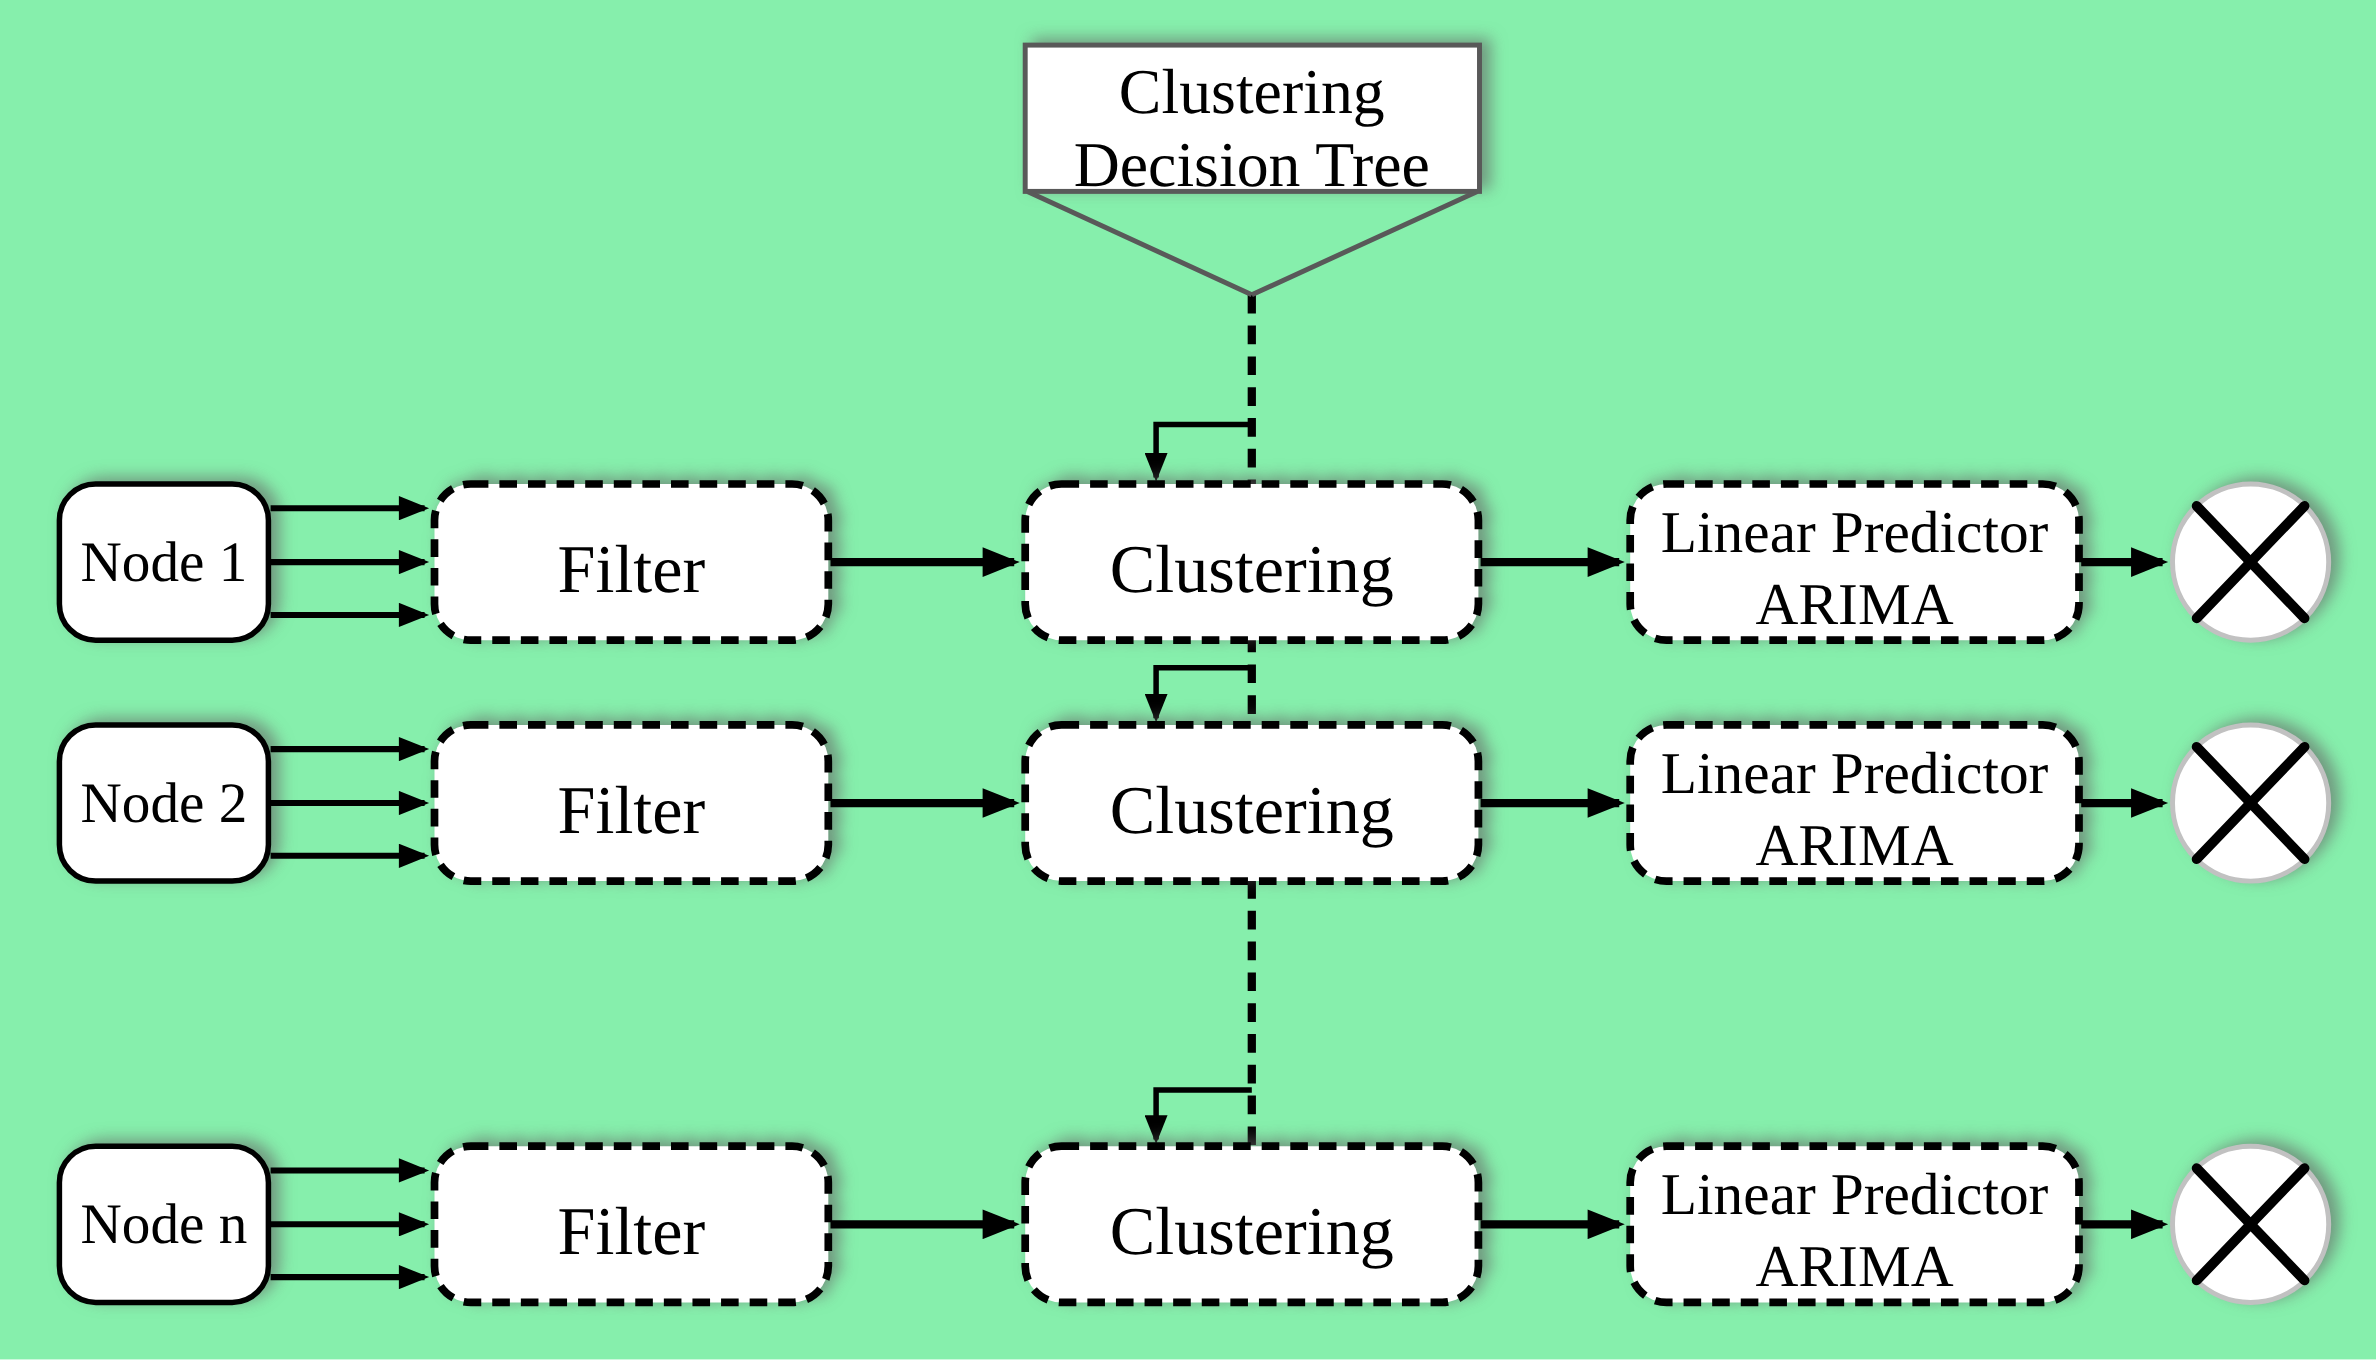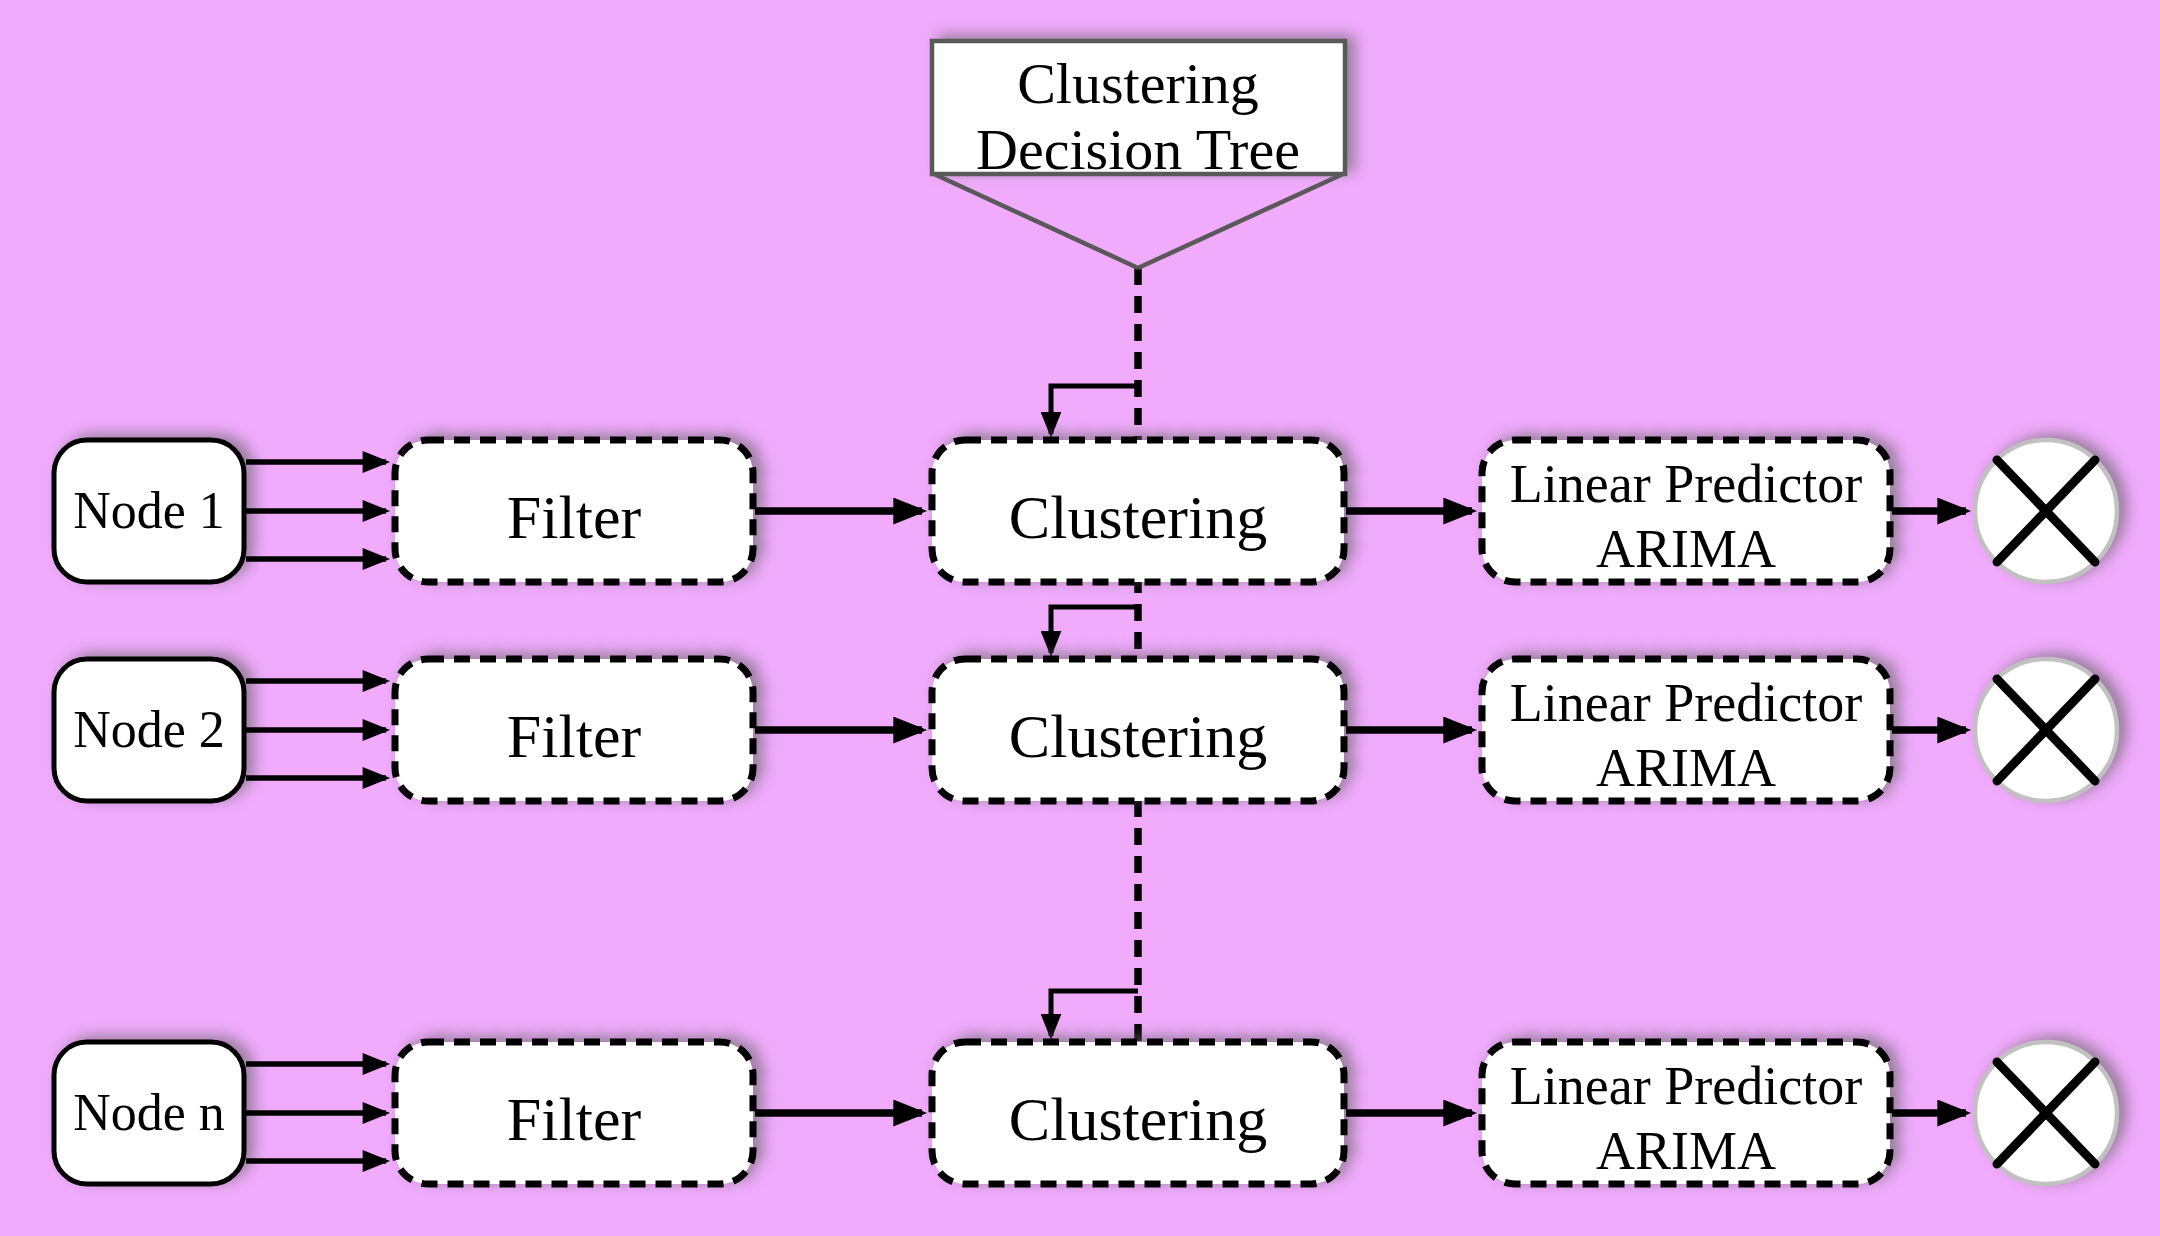--- a/index.html
+++ b/index.html
@@ -1,16 +1,16 @@
 <!DOCTYPE html>
 <html><head>
 <meta charset="utf-8">
 <style>
   html,body{margin:0;padding:0;background:#ffffff;}
-  .stage{position:relative;width:2160px;height:1236px;background:#f0abfc;overflow:hidden;}
+  .stage{position:relative;width:2160px;height:1236px;background:#86efac;overflow:hidden;}
   svg{display:block;}
   text{font-family:"Liberation Serif","DejaVu Serif",serif;fill:#000;text-anchor:middle;}
   .lbl-node{font-size:52px;}
   .lbl-proc{font-size:62px;}
   .lbl-pred{font-size:54px;}
   .lbl-callout{font-size:58px;}
   .box{fill:#ffffff;stroke:#000000;}
   .solidbox{stroke-width:5;}
   .dashbox{stroke-width:7;stroke-dasharray:16 10;}
   .arrow{stroke:#000000;fill:none;}

